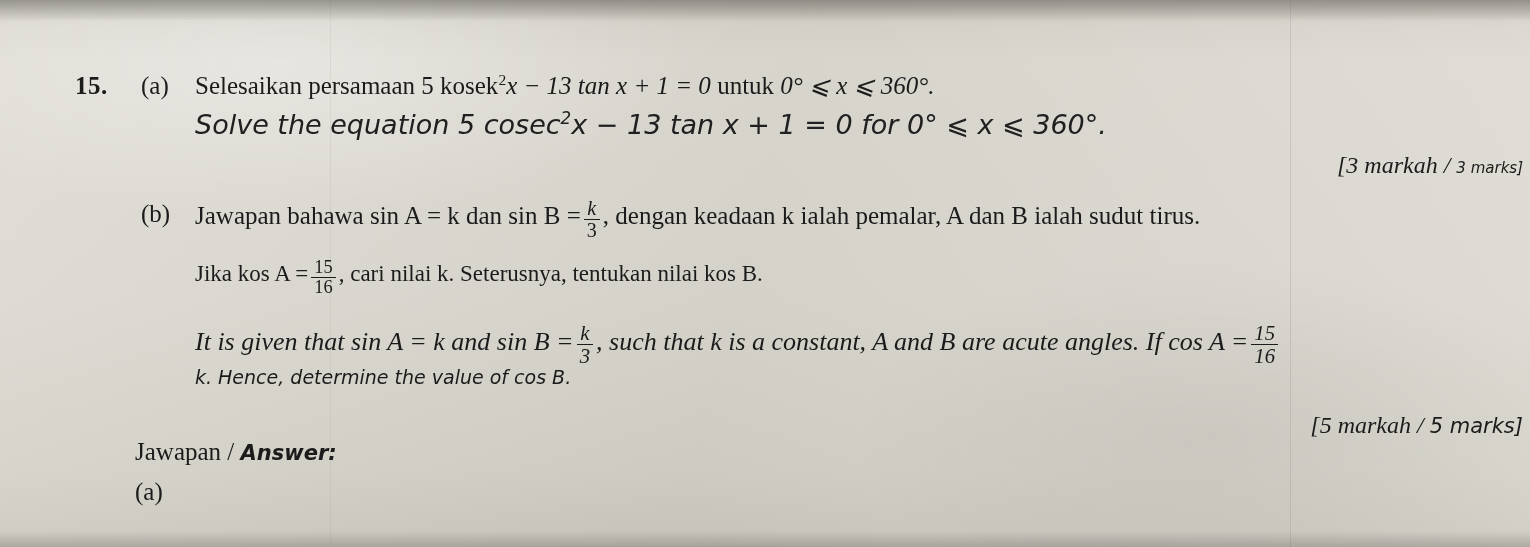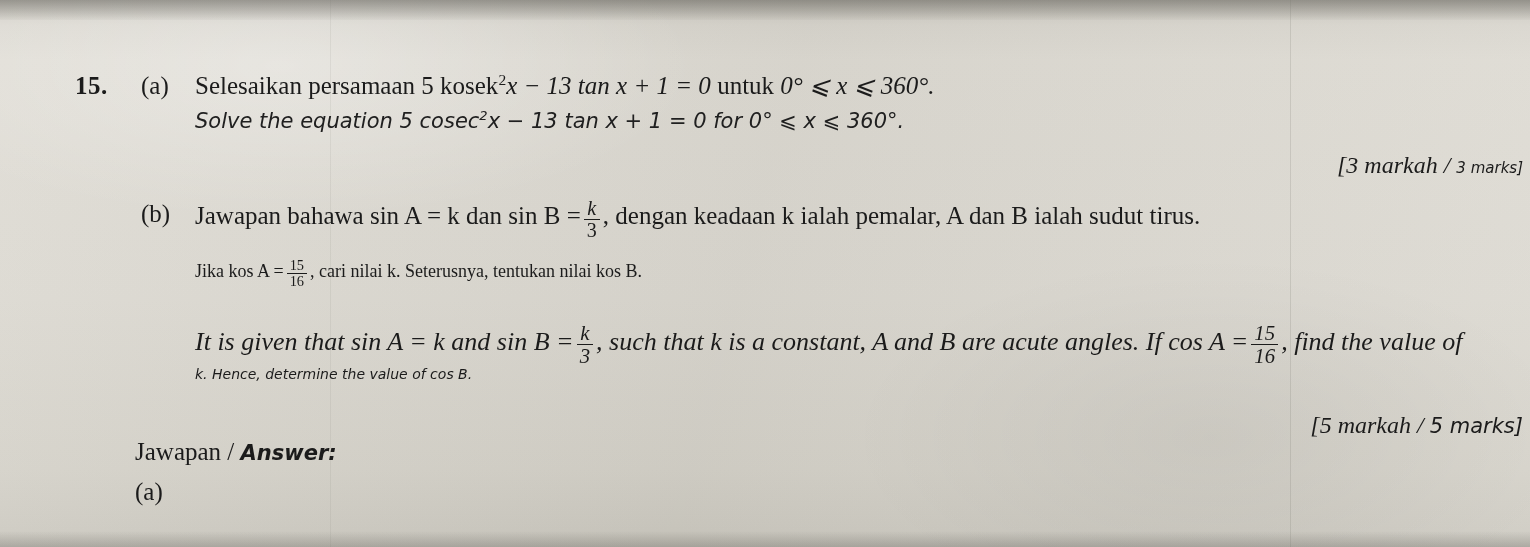--- a/index.html
+++ b/index.html
@@ -78,21 +78,21 @@
     position: absolute;
     left: 172px;
     top: 71px;
     font-size: 25px;
     white-space: nowrap;
   }
   .line-eng-a {
     position: absolute;
     left: 172px;
     top: 108px;
-    font-size: 21px;
+    font-size: 27px;
     font-family: "DejaVu Sans", sans-serif;
     font-style: italic;
     white-space: nowrap;
     color: #202020;
   }
   .marks-a {
     position: absolute;
     right: 30px;
     top: 152px;
     font-size: 24px;
@@ -111,37 +111,37 @@
     position: absolute;
     left: 172px;
     top: 198px;
     font-size: 25px;
     white-space: nowrap;
   }
   .line-malay-b2 {
     position: absolute;
     left: 172px;
     top: 258px;
-    font-size: 18px;
+    font-size: 23px;
     white-space: nowrap;
   }
   .line-eng-b1 {
     position: absolute;
     left: 172px;
     top: 322px;
     font-size: 26px;
     font-family: Liberation Serif, serif;
     font-style: italic;
     white-space: nowrap;
   }
   .line-eng-b2 {
     position: absolute;
     left: 172px;
     top: 366px;
-    font-size: 14px;
+    font-size: 19px;
     font-family: "DejaVu Sans", sans-serif;
     font-style: italic;
     white-space: nowrap;
   }
   .marks-b {
     position: absolute;
     right: 30px;
     top: 412px;
     font-size: 24px;
     white-space: nowrap;
@@ -234,21 +234,21 @@
 
     <div class="line-malay-b1">
       <span>Jawapan bahawa sin A = k dan sin B =</span><span class="frac"><span class="num math">k</span><span class="den">3</span></span><span>, dengan keadaan k ialah pemalar, A dan B ialah sudut tirus.</span>
     </div>
 
     <div class="line-malay-b2">
       <span>Jika kos A =</span><span class="frac"><span class="num">15</span><span class="den">16</span></span><span>, cari nilai k. Seterusnya, tentukan nilai kos B.</span>
     </div>
 
     <div class="line-eng-b1">
-      <span>It is given that sin A = k and sin B =</span><span class="frac small"><span class="num">k</span><span class="den">3</span></span><span>, such that k is a constant, A and B are acute angles.  If cos A =</span><span class="frac small"><span class="num">15</span><span class="den">16</span></span><span>, find the value of</span>
+      <span>It is given that sin A = k and sin B =</span><span class="frac small"><span class="num">k</span><span class="den">3</span></span><span>, such that k is a constant, A and B are acute angles.  If cos A =</span><span class="frac small"><span class="num">15</span><span class="den">16</span></span>
     </div>
 
     <div class="line-eng-b2">k. Hence, determine the value of cos B.</div>
 
     <div class="marks-b">
       <span class="itm">[5 markah /</span>
       <span class="ita">5 marks]</span>
     </div>
 
     <div class="answer-label">

